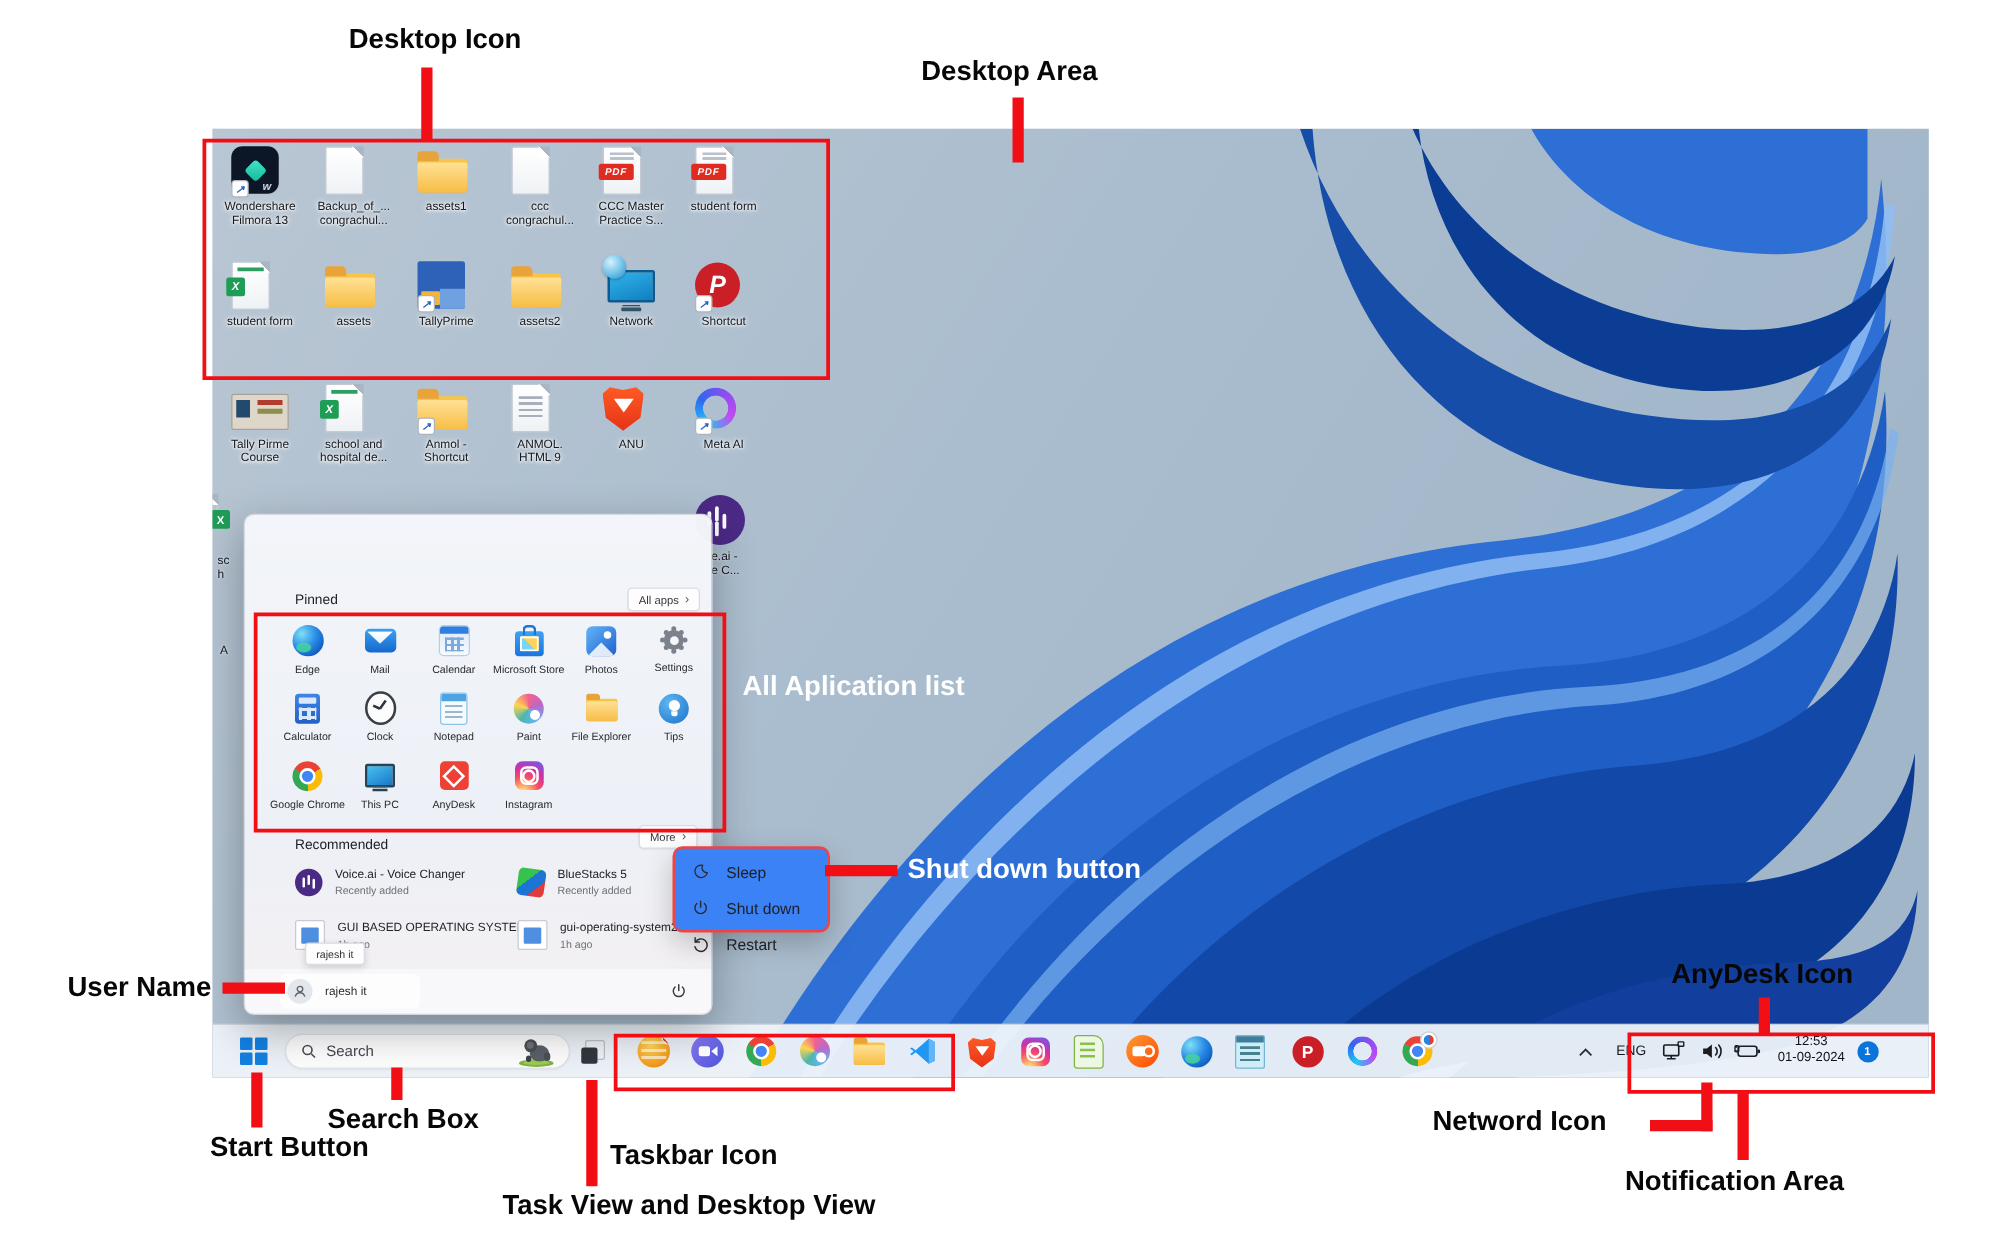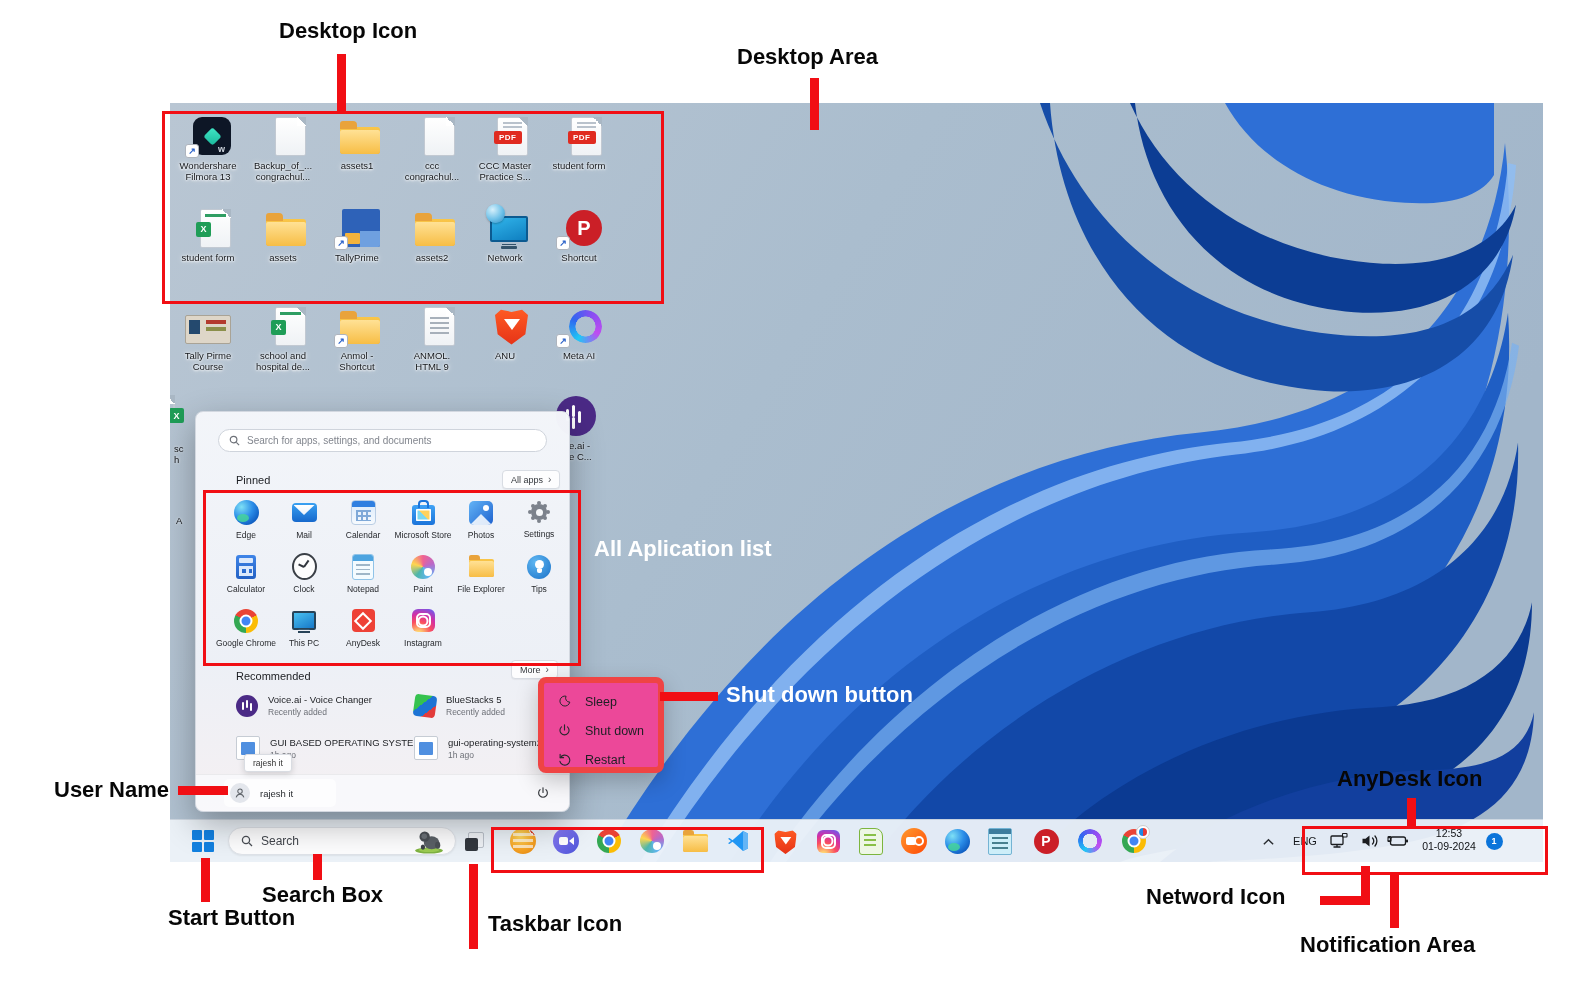--- a/index.html
+++ b/index.html
@@ -7,21 +7,21 @@
   .abs{position:absolute;}
 
   
   #desktop{position:absolute;left:170px;top:103px;width:1373px;height:759px;overflow:hidden;background:#aabccd;}
   #wall{position:absolute;left:0;top:0;width:100%;height:100%;}
 
   
   .dicon{position:absolute;width:76px;display:flex;flex-direction:column;align-items:center;gap:3px;z-index:2;cursor:default;}
   .dlabel{font-size:9.5px;line-height:11px;color:#14171b;text-align:center;white-space:pre-line;
           text-shadow:0 0 3px #fff,0 0 6px rgba(255,255,255,.85),0 1px 2px rgba(255,255,255,.7);}
-  .glyph{width:46px;height:42px;position:relative;display:flex;align-items:center;justify-content:flex-end;}
+  .glyph{width:46px;height:42px;position:relative;display:flex;align-items:center;justify-content:flex-start;font-style:italic;}
 
   .i-page{width:29px;height:37px;background:linear-gradient(#ffffff,#eff2f5);border:1px solid #c2c9d2;border-radius:2px;position:relative;}
   .i-page::before{content:'';position:absolute;top:-1px;right:-1px;width:9px;height:9px;background:linear-gradient(to bottom left,#a9b7c4 0 50%,#ffffff 50%);}
   .i-doc::after{content:'';position:absolute;left:5px;right:5px;top:9px;height:19px;background:repeating-linear-gradient(to bottom,#a7b0ba 0 2px,transparent 2px 5px);}
   .i-pdf .band{position:absolute;left:-4px;top:13px;background:#e02b20;color:#fff;font-size:8px;font-weight:700;padding:2px 5px;border-radius:2px;letter-spacing:.5px;}
   .i-pdf::after{content:'';position:absolute;left:5px;right:5px;top:4px;height:6px;background:repeating-linear-gradient(to bottom,#b9c2cc 0 2px,transparent 2px 4px);}
   .i-excel .xb{position:absolute;left:-5px;top:12px;width:15px;height:15px;background:#1f9d57;border-radius:2px;color:#fff;font-size:9px;font-weight:700;display:flex;align-items:center;justify-content:center;}
   .i-excel::after{content:'';position:absolute;left:4px;right:4px;top:4px;height:3px;background:#2f9e63;}
   .i-folder{width:40px;height:27px;margin-top:9px;position:relative;background:linear-gradient(#f9c648,#eda83c);border-radius:2px 3px 3px 3px;}
   .i-folder::before{content:'';position:absolute;top:-6px;left:0;width:17px;height:8px;background:#e9a33b;border-radius:3px 4px 0 0;}
@@ -123,21 +123,21 @@
 
   
   .sm-footer{position:absolute;left:0;right:0;bottom:0;height:36px;border-top:1px solid rgba(0,0,0,.06);background:rgba(250,251,253,.75);border-radius:0 0 8px 8px;}
   .user-chip{position:absolute;left:28px;top:4px;width:112px;height:28px;border-radius:5px;background:rgba(255,255,255,.65);display:flex;align-items:center;gap:10px;padding-left:6px;box-sizing:border-box;}
   .avatar{width:20px;height:20px;border-radius:50%;background:#e3e6ec;display:flex;align-items:center;justify-content:center;}
   .user-name{font-size:9.5px;color:#2a2d31;}
   .tooltip{position:absolute;left:48px;top:-21px;background:#fdfdfe;border:1px solid #d9dce2;border-radius:3px;box-shadow:0 2px 6px rgba(0,0,0,.15);font-size:8.5px;color:#333;padding:3px 8px;white-space:nowrap;}
   .pwr-btn{position:absolute;right:16px;top:8px;width:20px;height:20px;display:flex;align-items:center;justify-content:center;border-radius:4px;}
 
   
-  #powermenu{position:absolute;left:368px;top:574px;width:126px;height:96px;background:#ec4899;border:6px solid #ef4444;border-radius:8px;
+  #powermenu{position:absolute;left:368px;top:574px;width:126px;height:69px;background:#3b82f6;border:2px solid #ef4444;border-radius:8px;
     box-shadow:0 8px 22px rgba(0,0,0,.22);z-index:6;padding-top:4px;box-sizing:border-box;}
   .pm-item{height:29px;display:flex;align-items:center;gap:13px;padding-left:13px;font-size:12.5px;color:#1d1f23;}
 
   
   #taskbar{position:absolute;left:0;bottom:0;width:1373px;height:42px;background:rgba(238,243,249,.95);border-top:1px solid rgba(120,140,160,.25);z-index:4;}
   .winlogo{display:grid;grid-template-columns:10px 10px;grid-template-rows:10px 10px;gap:2px;}
   .winlogo i{background:#1280e0;border-radius:1px;}
   .tb-search{position:absolute;left:58px;top:7px;width:228px;height:28px;border-radius:14px;background:#fdfdfe;border:1px solid #dfe3e9;
     display:flex;align-items:center;gap:8px;padding:0 6px 0 12px;box-sizing:border-box;box-shadow:0 1px 2px rgba(0,0,0,.06);}
   .tb-search .txt{font-size:12px;color:#42464d;flex:1;}
@@ -346,27 +346,20 @@
     <span class="pfrag" style="left:4px;top:340px">sc
 h</span>
     <span class="pfrag" style="left:6px;top:412px">A</span>
     <div class="abs" style="left:386px;top:293px;z-index:2">
         <span class="i-voice" style="display:block"></span>
       </div>
     <span class="pfrag" style="left:399px;top:337px">e.ai -
 e C...</span>
 
     <div id="startmenu">
-      <div class="sm-search">
-        <svg width="11" height="11" viewBox="0 0 12 12">
-            <circle cx="5" cy="5" r="3.6" fill="none" stroke="#6d7178" stroke-width="1.3"></circle>
-            <path d="M8 8l3 3" stroke="#6d7178" stroke-width="1.3"></path>
-          </svg>
-        <span>Search for apps, settings, and documents</span>
-      </div>
 
       <span class="sm-head" style="left:40px;top:62px">Pinned</span>
       <span class="chip" style="left:306px;top:58px">
         <span>All apps</span>
           <span class="chev">›</span>
       </span>
 
       <div class="sapp" style="left:21px;top:88px">
           <span class="sg sg-edge"></span>
           <span class="slabel">Edge</span>
@@ -682,16 +675,17 @@
   <div class="rline" style="left:1390px;top:872px;width:9px;height:56px"></div>
 
   <span class="ann" style="left:279px;top:18px">Desktop Icon</span>
   <span class="ann" style="left:737px;top:44px">Desktop Area</span>
   <span class="ann white" style="left:594px;top:536px">All Aplication list</span>
   <span class="ann white" style="left:726px;top:682px">Shut down button</span>
   <span class="ann" style="left:54px;top:777px">User Name</span>
   <span class="ann" style="left:168px;top:905px">Start Button</span>
   <span class="ann" style="left:262px;top:882px">Search Box</span>
   <span class="ann" style="left:488px;top:911px">Taskbar Icon</span>
+  <span class="ann" style="left:402px;top:951px">Task View and Desktop View</span>
   <span class="ann" style="left:1337px;top:766px">AnyDesk Icon</span>
   <span class="ann" style="left:1146px;top:884px">Netword Icon</span>
   <span class="ann" style="left:1300px;top:932px">Notification Area</span>
 </div>
 
 </body></html>

